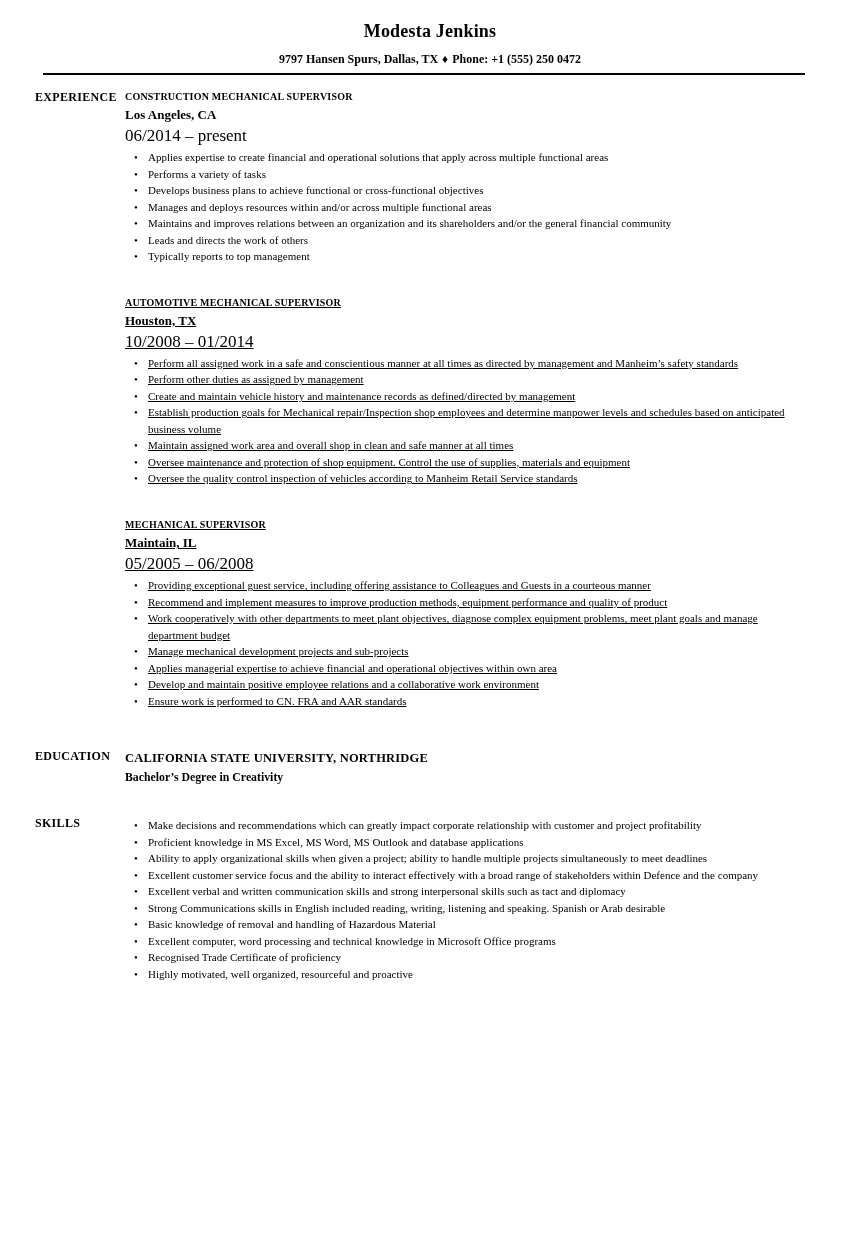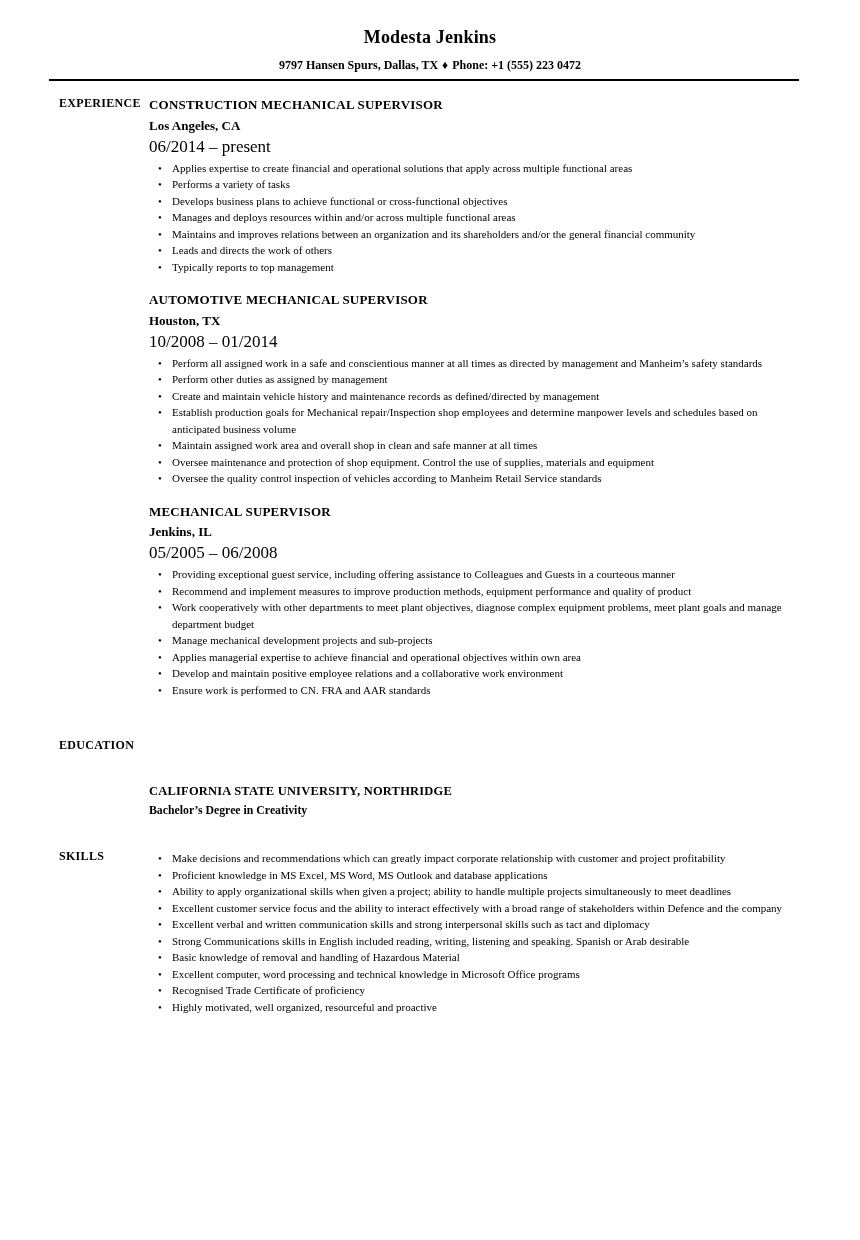--- a/index.html
+++ b/index.html
@@ -14,21 +14,21 @@
     font-family: "Liberation Serif", "DejaVu Serif", serif;
     color: #000000;
     -webkit-font-smoothing: antialiased;
   }
 
   .page {
     position: relative;
     width: 860px;
     height: 1080px;
     box-sizing: border-box;
-    padding: 8px;
+    padding: 2px;
     overflow: hidden;
   }
 
   
   .header {
     padding-top: 18px;
   }
   .cand-name {
     text-align: center;
     font-size: 18px;
@@ -60,34 +60,34 @@
   }
   .sec-label {
     width: 123px;
     flex: 0 0 123px;
     padding-left: 33px;
     box-sizing: border-box;
     font-size: 12px;
     font-weight: bold;
     letter-spacing: 0.3px;
     line-height: 1.25;
-    margin-left: 18px;
   }
   .sec-body {
     flex: 1 1 auto;
     padding-right: 53px;
     box-sizing: border-box;
   }
 
   
   .job + .job {
-    margin-top: 16px;
+    margin-top: 31px;
+    text-decoration: underline;
   }
   .job-title {
-    font-size: 13px;
+    font-size: 10px;
     font-weight: bold;
     letter-spacing: 0.2px;
     line-height: 1.45;
   }
   .job-location {
     font-size: 13px;
     font-weight: bold;
     line-height: 1.45;
     margin-top: 2px;
   }
@@ -117,42 +117,41 @@
     font-size: 11px;
     line-height: 1.62;
   }
 
   
   .edu-school {
     font-size: 12.5px;
     font-weight: bold;
     letter-spacing: 0.2px;
     line-height: 1.45;
-    margin-top: 44px;
   }
   .edu-degree {
     font-size: 11.8px;
     font-weight: bold;
     line-height: 1.45;
     margin-top: 2px;
   }
 
   .gap-experience { height: 15px; }
   .gap-education  { height: 40px; }
   .gap-skills     { height: 30px; }
 </style>
 </head>
 <body>
 
 <div class="page">
 
   <div class="header">
     <div class="cand-name">Modesta Jenkins</div>
     <div class="cand-contact">
-      <span>9797 Hansen Spurs, Dallas, TX</span><span class="sep">♦</span><span>Phone: +1 (555) 223 0472</span>
+      <span>9797 Hansen Spurs, Dallas, TX</span><span class="sep">♦</span><span>Phone: +1 (555) 250 0472</span>
     </div>
     <hr class="rule">
   </div>
 
   <div class="gap-experience"></div>
 
   <div class="section">
     <div class="sec-label">EXPERIENCE</div>
     <div class="sec-body">
 
@@ -181,21 +180,21 @@
           <li>Create and maintain vehicle history and maintenance records as defined/directed by management</li>
           <li>Establish production goals for Mechanical repair/Inspection shop employees and determine manpower levels and schedules based on anticipated business volume</li>
           <li>Maintain assigned work area and overall shop in clean and safe manner at all times</li>
           <li>Oversee maintenance and protection of shop equipment. Control the use of supplies, materials and equipment</li>
           <li>Oversee the quality control inspection of vehicles according to Manheim Retail Service standards</li>
         </ul>
       </div>
 
       <div class="job">
         <div class="job-title">MECHANICAL SUPERVISOR</div>
-        <div class="job-location">Jenkins, IL</div>
+        <div class="job-location">Maintain, IL</div>
         <div class="job-dates">05/2005 – 06/2008</div>
         <ul class="bullets">
           <li>Providing exceptional guest service, including offering assistance to Colleagues and Guests in a courteous manner</li>
           <li>Recommend and implement measures to improve production methods, equipment performance and quality of product</li>
           <li>Work cooperatively with other departments to meet plant objectives, diagnose complex equipment problems, meet plant goals and manage department budget</li>
           <li>Manage mechanical development projects and sub-projects</li>
           <li>Applies managerial expertise to achieve financial and operational objectives within own area</li>
           <li>Develop and maintain positive employee relations and a collaborative work environment</li>
           <li>Ensure work is performed to CN. FRA and AAR standards</li>
         </ul>

